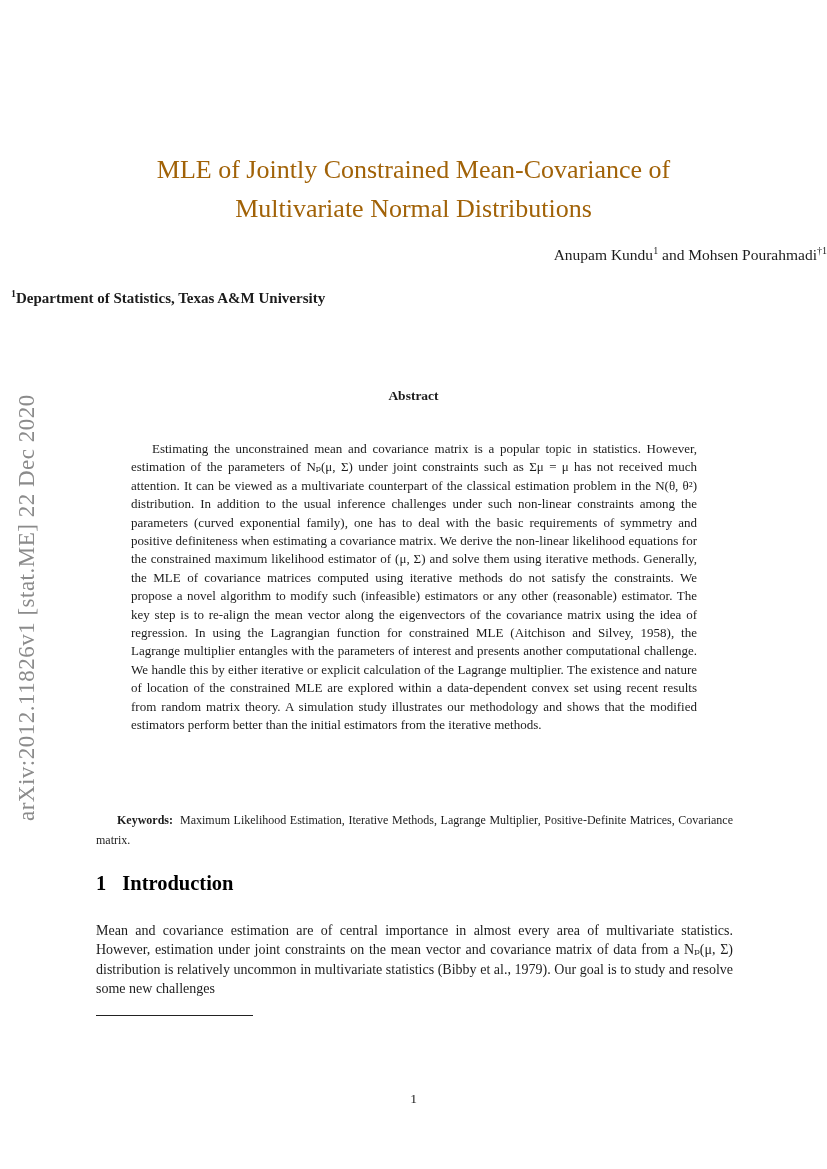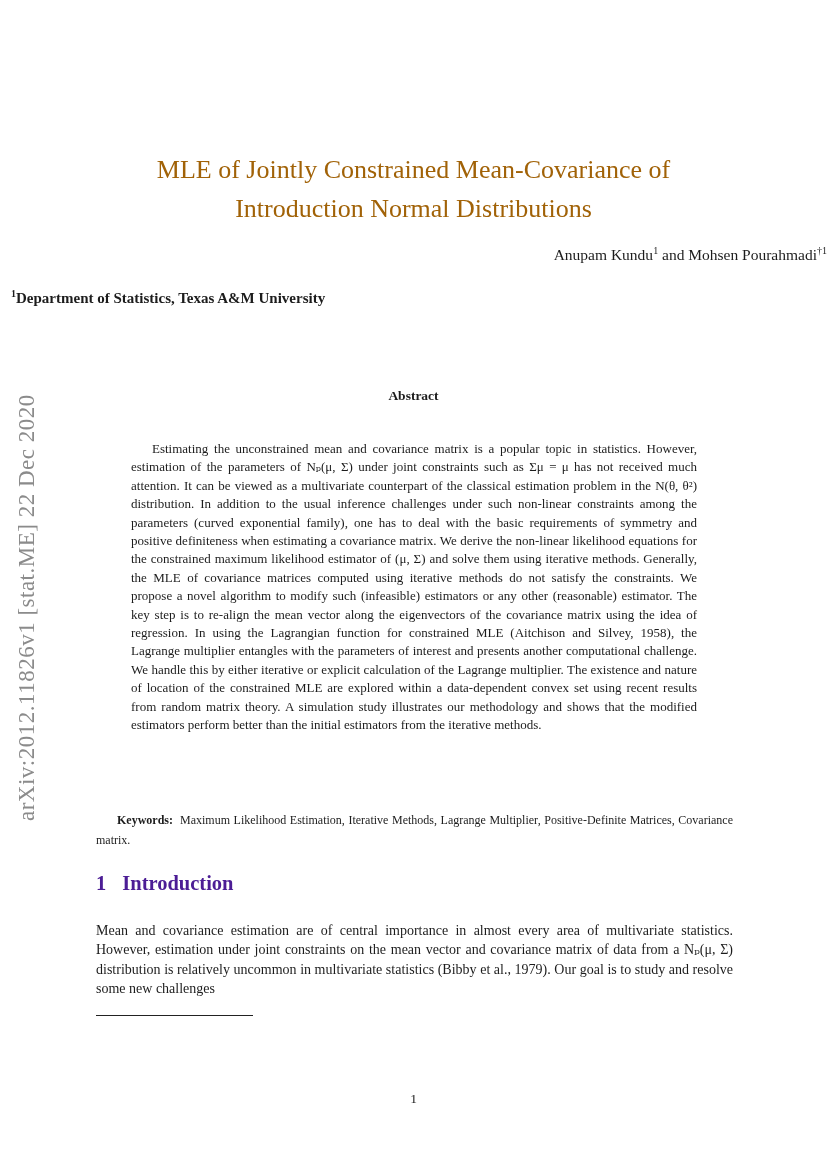--- a/index.html
+++ b/index.html
@@ -84,21 +84,21 @@
     text-indent: 21px;
   }
   .keywords .kw-label { font-weight: bold; }
   .keywords .kw-text { margin-left: 7px; }
   .section-heading {
     position: absolute;
     top: 872px;
     left: 96px;
     font-size: 20.5px;
     font-weight: bold;
-    color: #4c1d95;
+    color: #000000;
   }
   .section-heading .sec-title { margin-left: 16px; }
   .intro-paragraph {
     position: absolute;
     top: 921px;
     left: 96px;
     width: 637px;
     font-size: 14px;
     line-height: 19.4px;
     text-align: justify;
@@ -130,21 +130,21 @@
 </style>
 </head>
 <body>
 
 <div class="page">
 
   <div class="arxiv-watermark">arXiv:2012.11826v1  [stat.ME]  22 Dec 2020</div>
 
   <div class="title">
     <div>MLE of Jointly Constrained Mean-Covariance of</div>
-    <div>Introduction Normal Distributions</div>
+    <div>Multivariate Normal Distributions</div>
   </div>
 
   <div class="authors">
     <span>Anupam Kundu</span><sup>1</sup>
     <span>and</span>
     <span>Mohsen Pourahmadi</span><sup>†1</sup>
   </div>
 
   <div class="affiliation"><sup>1</sup><span>Department of Statistics, Texas A&amp;M University</span></div>
 

